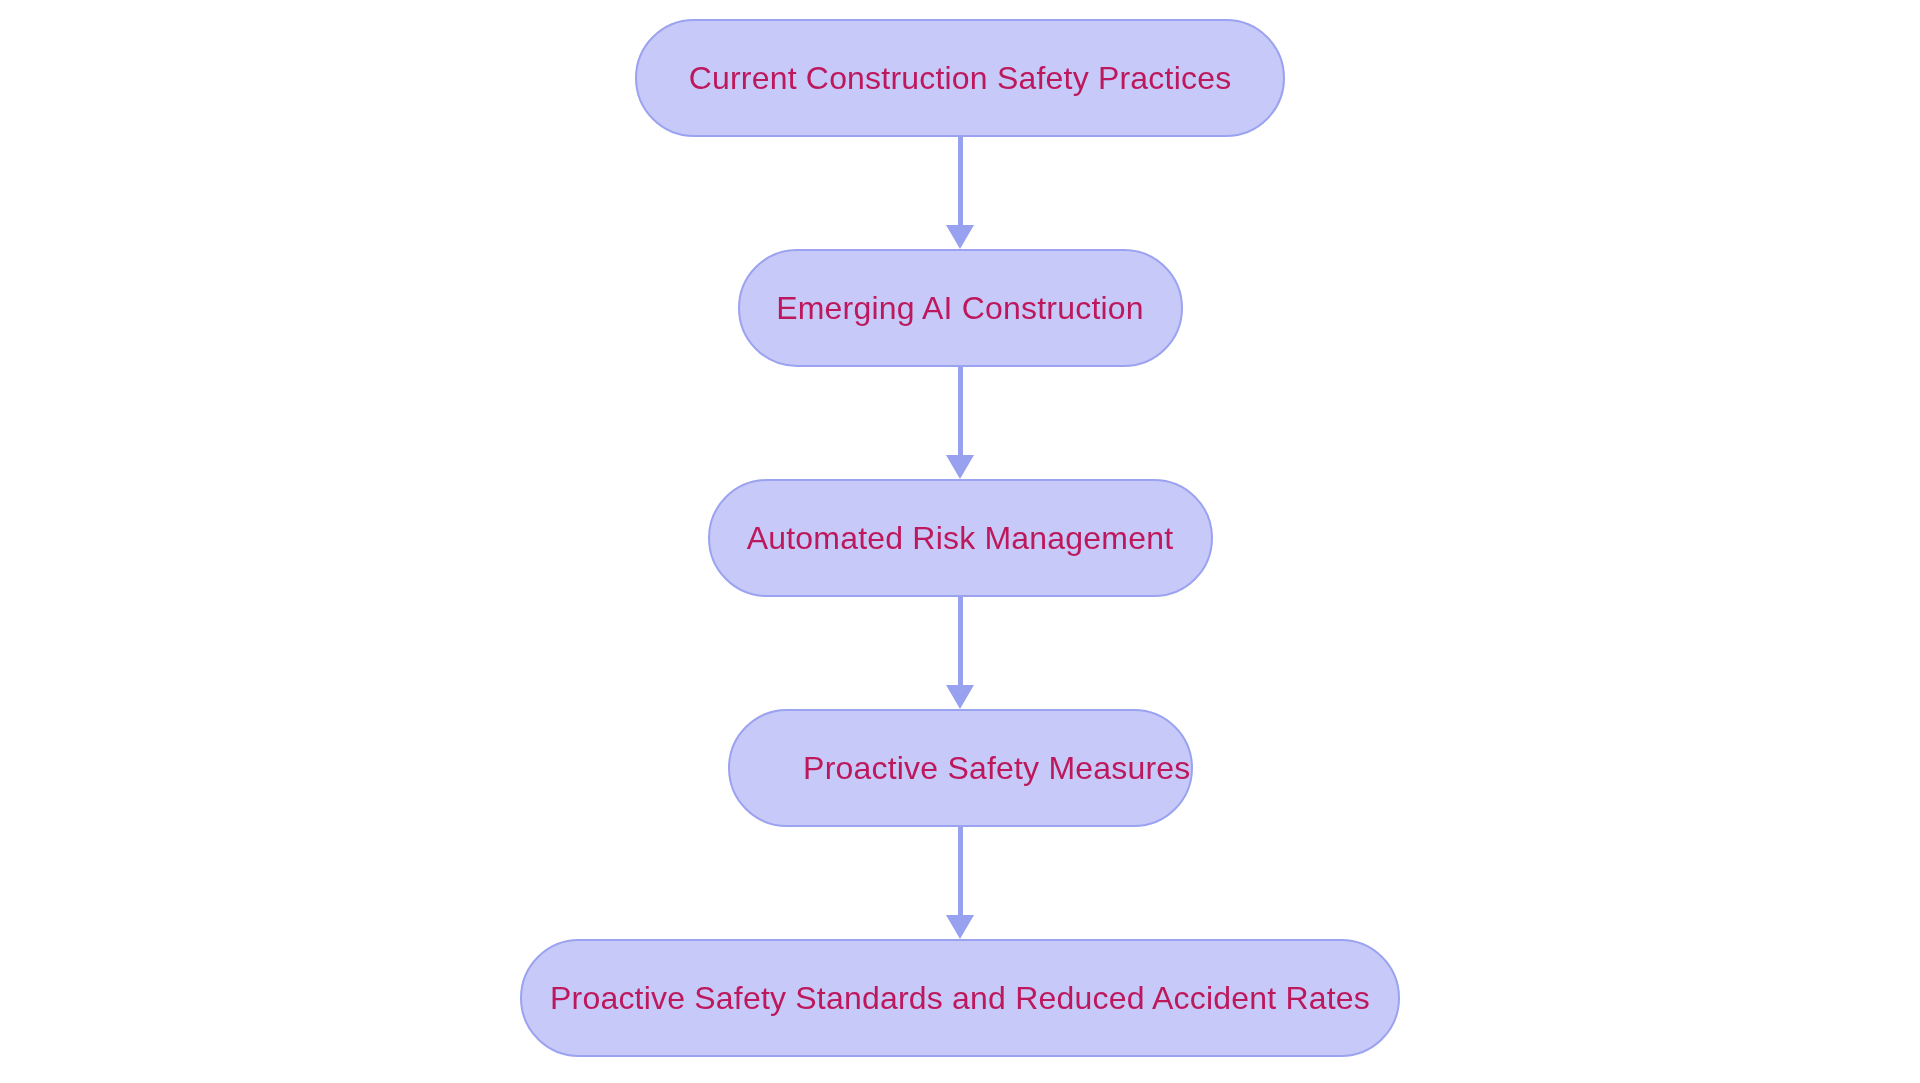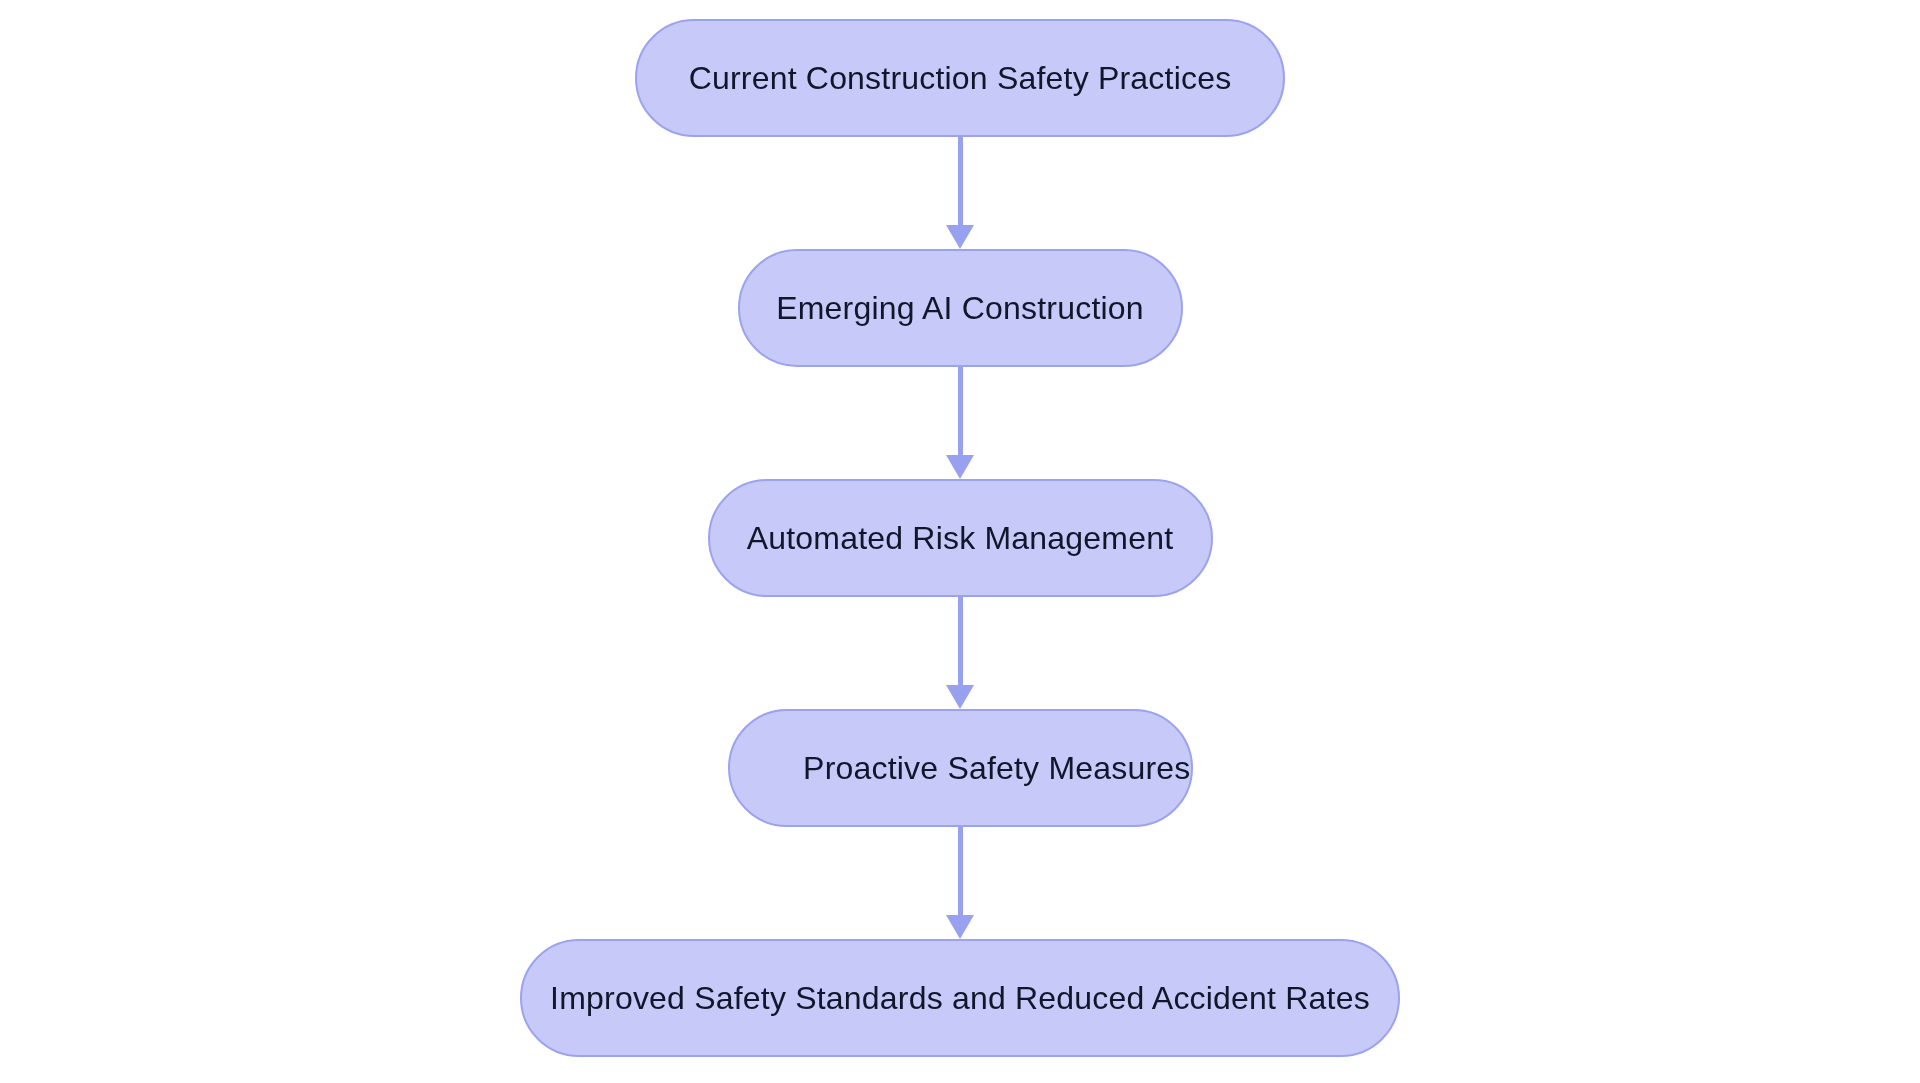--- a/index.html
+++ b/index.html
@@ -27,21 +27,21 @@
   .node {
     box-sizing: border-box;
     height: 118px;
     border-radius: 59px;
     background: #c7c9f8;
     border: 2px solid #9ba3f0;
     display: flex;
     align-items: center;
     justify-content: center;
     white-space: nowrap;
-    color: #0f172a;
+    color: #be185d;
     font-size: 32px;
     letter-spacing: 0.2px;
   }
   .node-1 { width: 650px; }
   .node-2 { width: 445px; }
   .node-3 { width: 505px; }
   .node-4 { width: 465px; justify-content: flex-end; }
   .node-5 { width: 880px; }
   .edge {
     height: 112px;
@@ -98,17 +98,17 @@
     <div class="node node-4">
       <span>Proactive Safety Measures</span>
     </div>
 
     <div class="edge">
       <div class="stem"></div>
       <div class="head"></div>
     </div>
 
     <div class="node node-5">
-      <span>Improved Safety Standards and Reduced Accident Rates</span>
+      <span>Proactive Safety Standards and Reduced Accident Rates</span>
     </div>
 
   </div>
 </div>
 
 </body></html>

